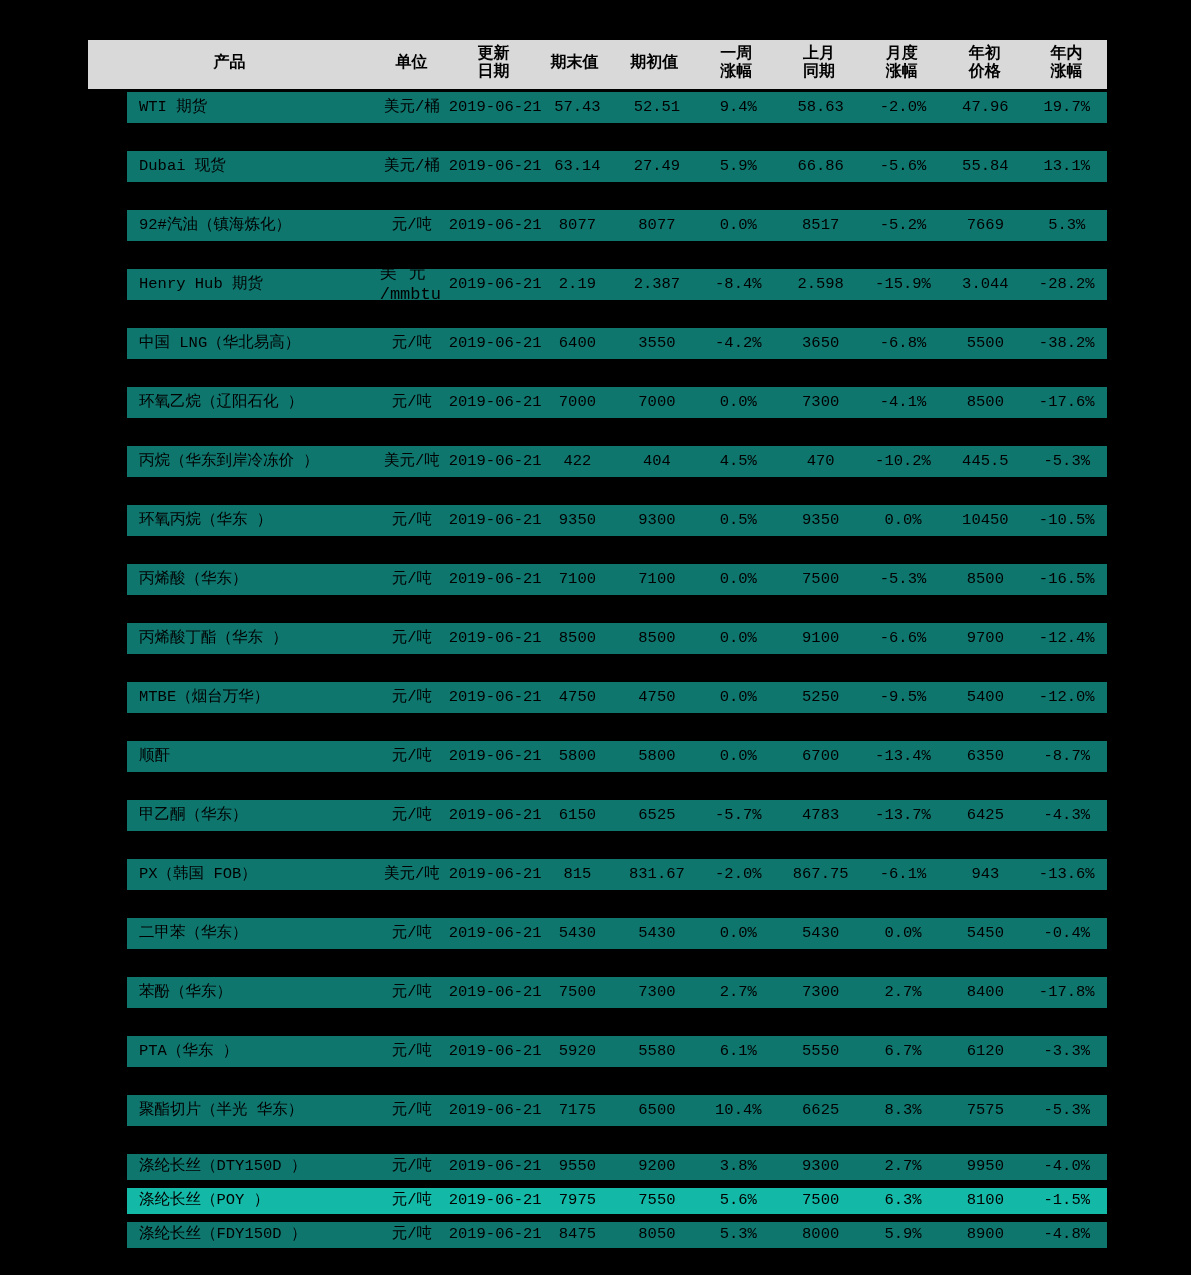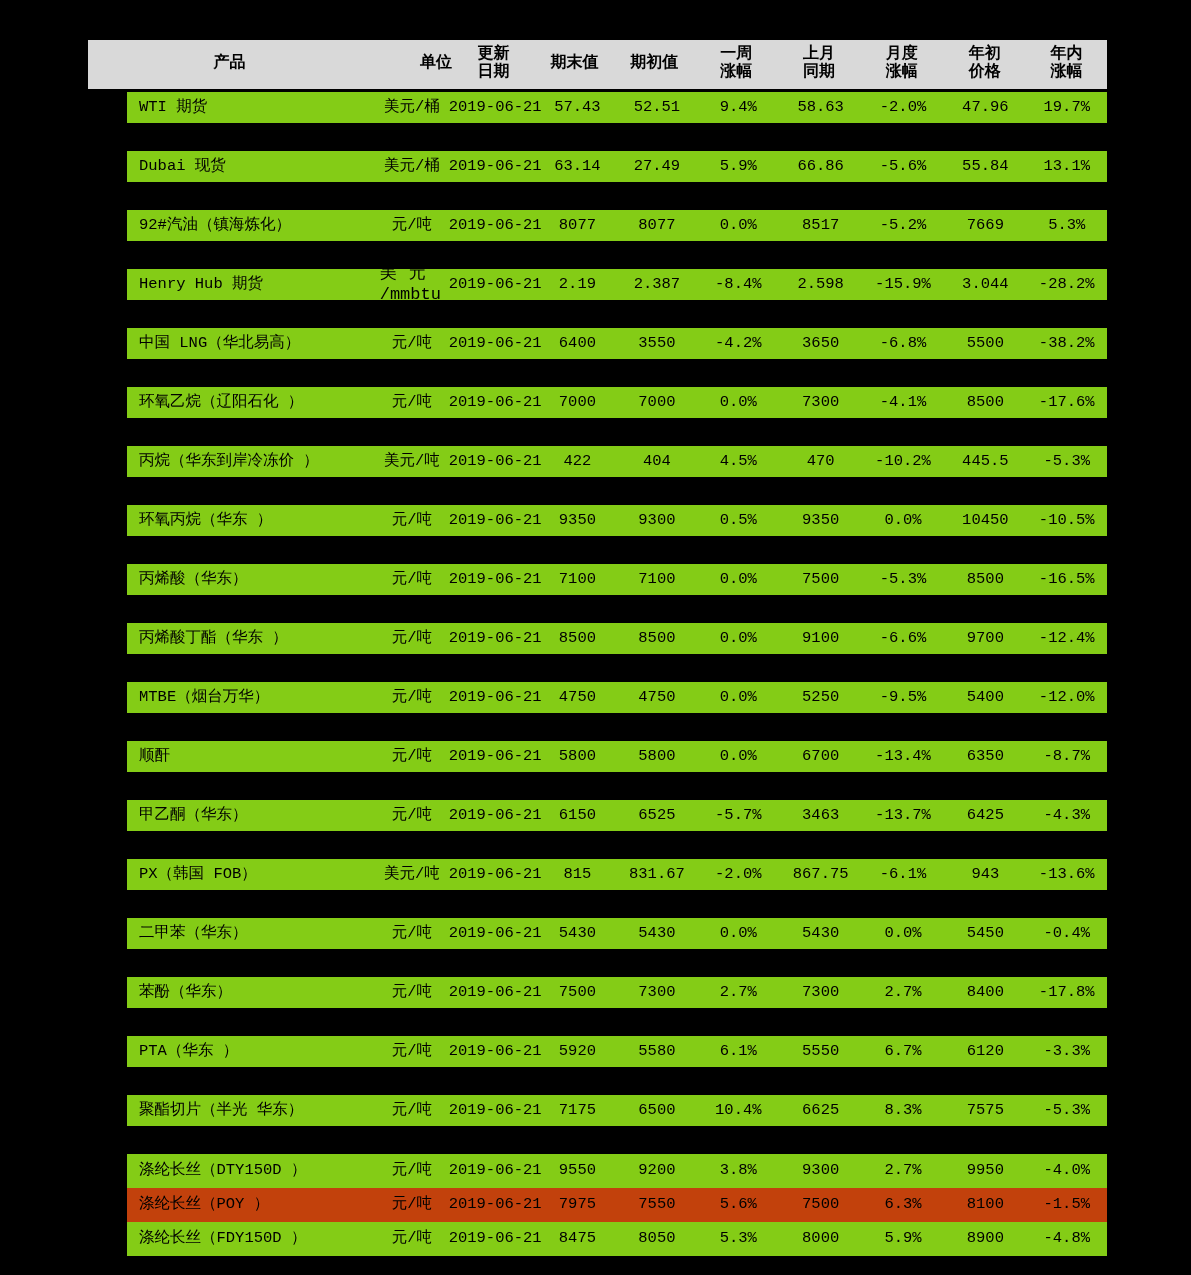--- a/index.html
+++ b/index.html
@@ -52,41 +52,41 @@
   }
   .row-slot.tight { height: 34px; }
 
   .tr {
     position: absolute;
     left: 39px;           
     right: 0;
     display: flex;
     align-items: center;
     height: 31px;
-    background: #84cc16;
+    background: #0f766e;
     box-sizing: border-box;
   }
-  .row-slot.tight .tr { height: 34px; }
-  .tr.plain { background: #c2410c; }
+  .row-slot.tight .tr { height: 26px; }
+  .tr.plain { background: #14b8a6; }
 
   .td {
     font-size: 15.5px;
     color: #000000;
     box-sizing: border-box;
     display: flex;
     align-items: center;
     line-height: 1.12;
     white-space: nowrap;
   }
   .td.center { justify-content: center; text-align: center; }
   .td.left   { justify-content: flex-start; }
 
   
   .c-prod { width: 255px; }
-  .c-unit { width: 84px; justify-content: flex-end; }
+  .c-unit { width: 84px; }
   .c-date { width: 86px; }
   .c-end  { width: 82px; }
   .c-beg  { width: 84px; }
   .c-wk   { width: 86px; }
   .c-lm   { width: 86px; }
   .c-mo   { width: 86px; }
   .c-yb   { width: 86px; }
   .c-yr   { width: 84px; }
 
   
@@ -349,21 +349,21 @@
         </div>
       </div>
       <div class="row-slot">
         <div class="tr">
           <div class="td c-prod left">甲乙酮（华东）</div>
           <div class="td c-unit center">元/吨</div>
           <div class="td c-date center">2019-06-21</div>
           <div class="td c-end center">6150</div>
           <div class="td c-beg center">6525</div>
           <div class="td c-wk center">-5.7%</div>
-          <div class="td c-lm center">3463</div>
+          <div class="td c-lm center">4783</div>
           <div class="td c-mo center">-13.7%</div>
           <div class="td c-yb center">6425</div>
           <div class="td c-yr center">-4.3%</div>
         </div>
       </div>
       <div class="row-slot">
         <div class="tr">
           <div class="td c-prod left">PX（韩国 FOB）</div>
           <div class="td c-unit center">美元/吨</div>
           <div class="td c-date center">2019-06-21</div>

